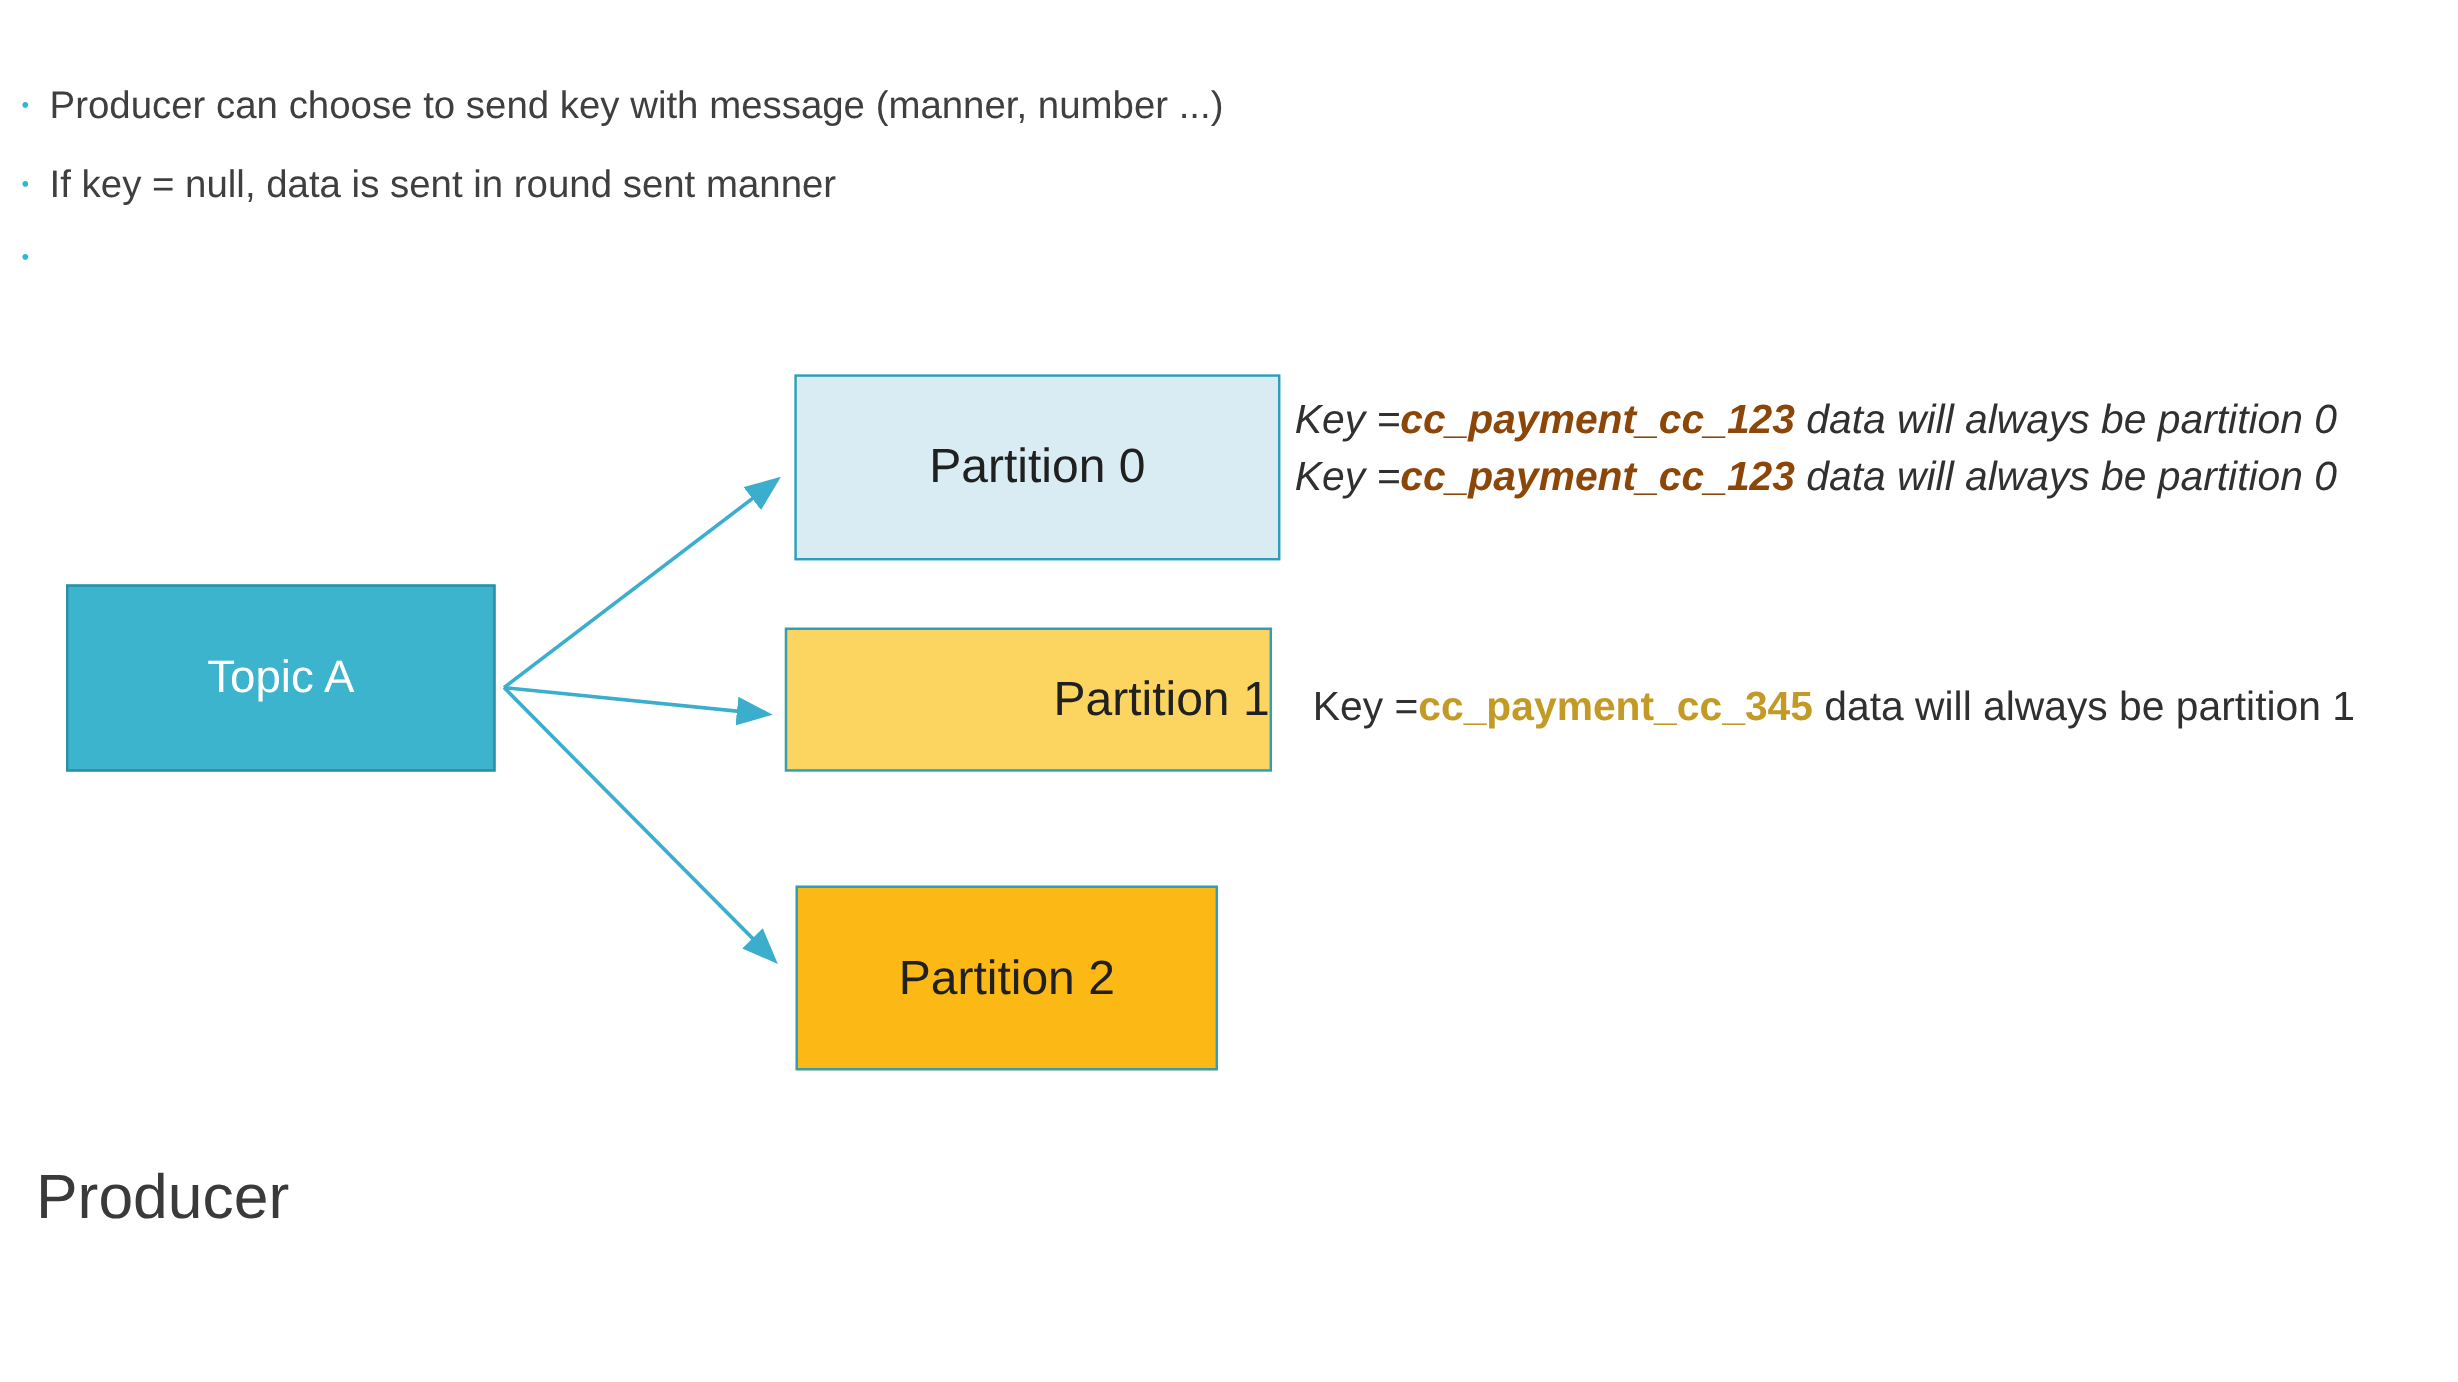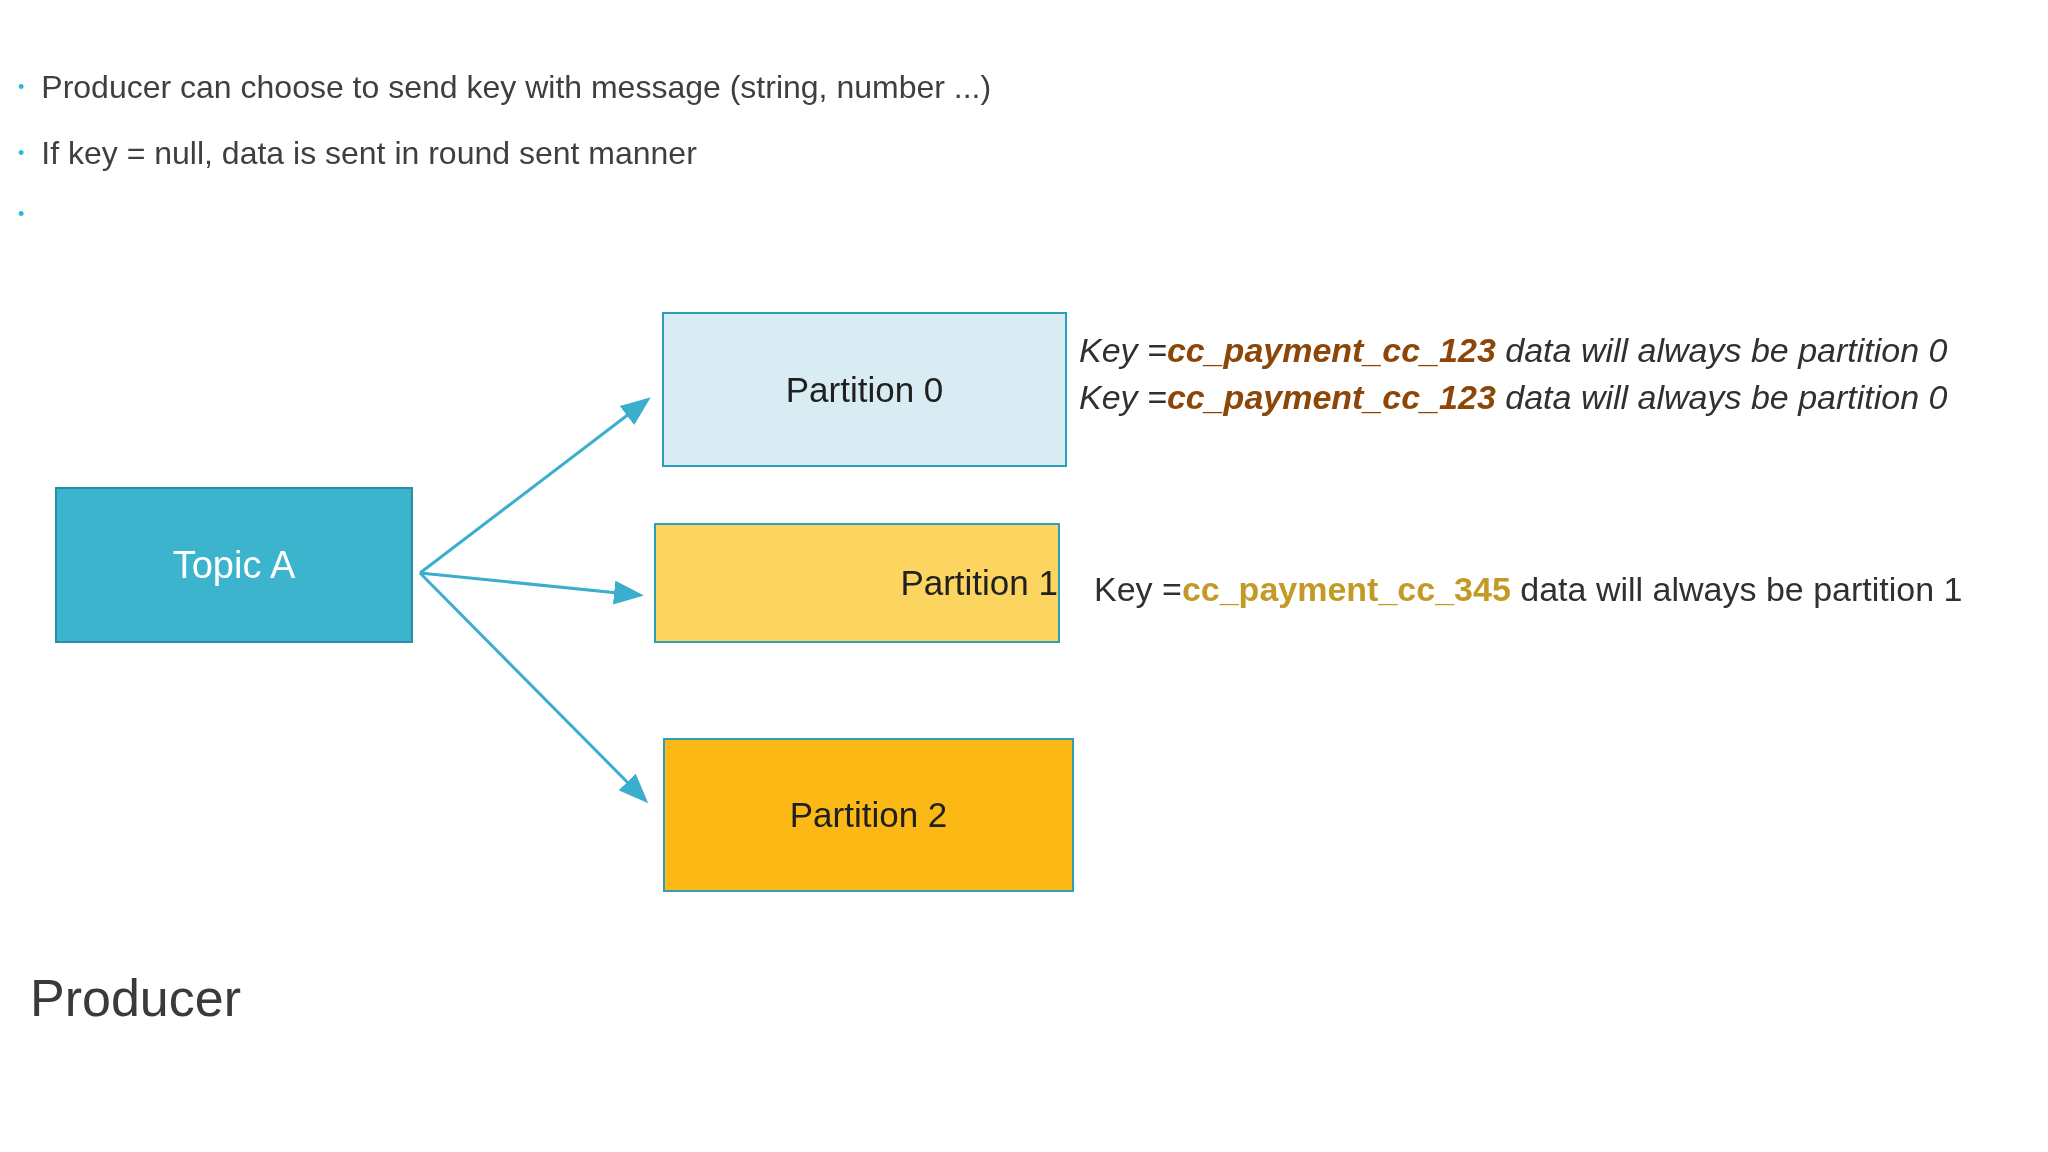--- a/index.html
+++ b/index.html
@@ -25,26 +25,26 @@
     position: relative; top: -5px;
   }
 
   
   .box {
     position: absolute;
     border: 2px solid;
     display: flex; align-items: center; justify-content: center;
     box-sizing: border-box;
   }
-  .box-label { font-size: 35px; }
+  .box-label { font-size: 40px; }
   .topic-box   { left: 55px;  top: 487px; width: 358px; height: 156px; }
   .topic-box .box-label { font-size: 38px; }
   .part0-box   { left: 662px; top: 312px; width: 405px; height: 155px; }
   .part1-box   { left: 654px; top: 523px; width: 406px; height: 120px; justify-content: flex-end; }
-  .part2-box   { left: 663px; top: 738px; width: 411px; height: 154px; }
+  .part2-box   { left: 663px; top: 738px; width: 352px; height: 154px; }
 
   
   svg.arrows { position: absolute; left: 0; top: 0; pointer-events: none; }
 
   
   .anno { font-size: 34px; line-height: 47px; color: #303030; white-space: nowrap; }
   .anno-p0 { left: 1079px; top: 327px; font-style: italic; }
   .anno-p1 { left: 1094px; top: 566px; }
   .anno .key { font-weight: bold; }
 
@@ -54,21 +54,21 @@
     font-size: 52px; font-weight: 400;
     color: #3a3a3a; letter-spacing: 0px; margin-left: 14px;
   }
 </style>
 </head>
 <body>
 
 <div class="abs bullets">
   <div class="bullet-row">
     <span class="bullet-dot" style="color: rgb(41, 184, 216);">•</span>
-    <span>Producer can choose to send key with message (string, number ...)</span>
+    <span>Producer can choose to send key with message (manner, number ...)</span>
   </div>
   <div class="bullet-row">
     <span class="bullet-dot" style="color: rgb(41, 184, 216);">•</span>
     <span>If key = null, data is sent in round sent manner</span>
   </div>
   <div class="bullet-row">
     <span class="bullet-dot" style="color: rgb(41, 184, 216);">•</span>
   </div>
 </div>
 

